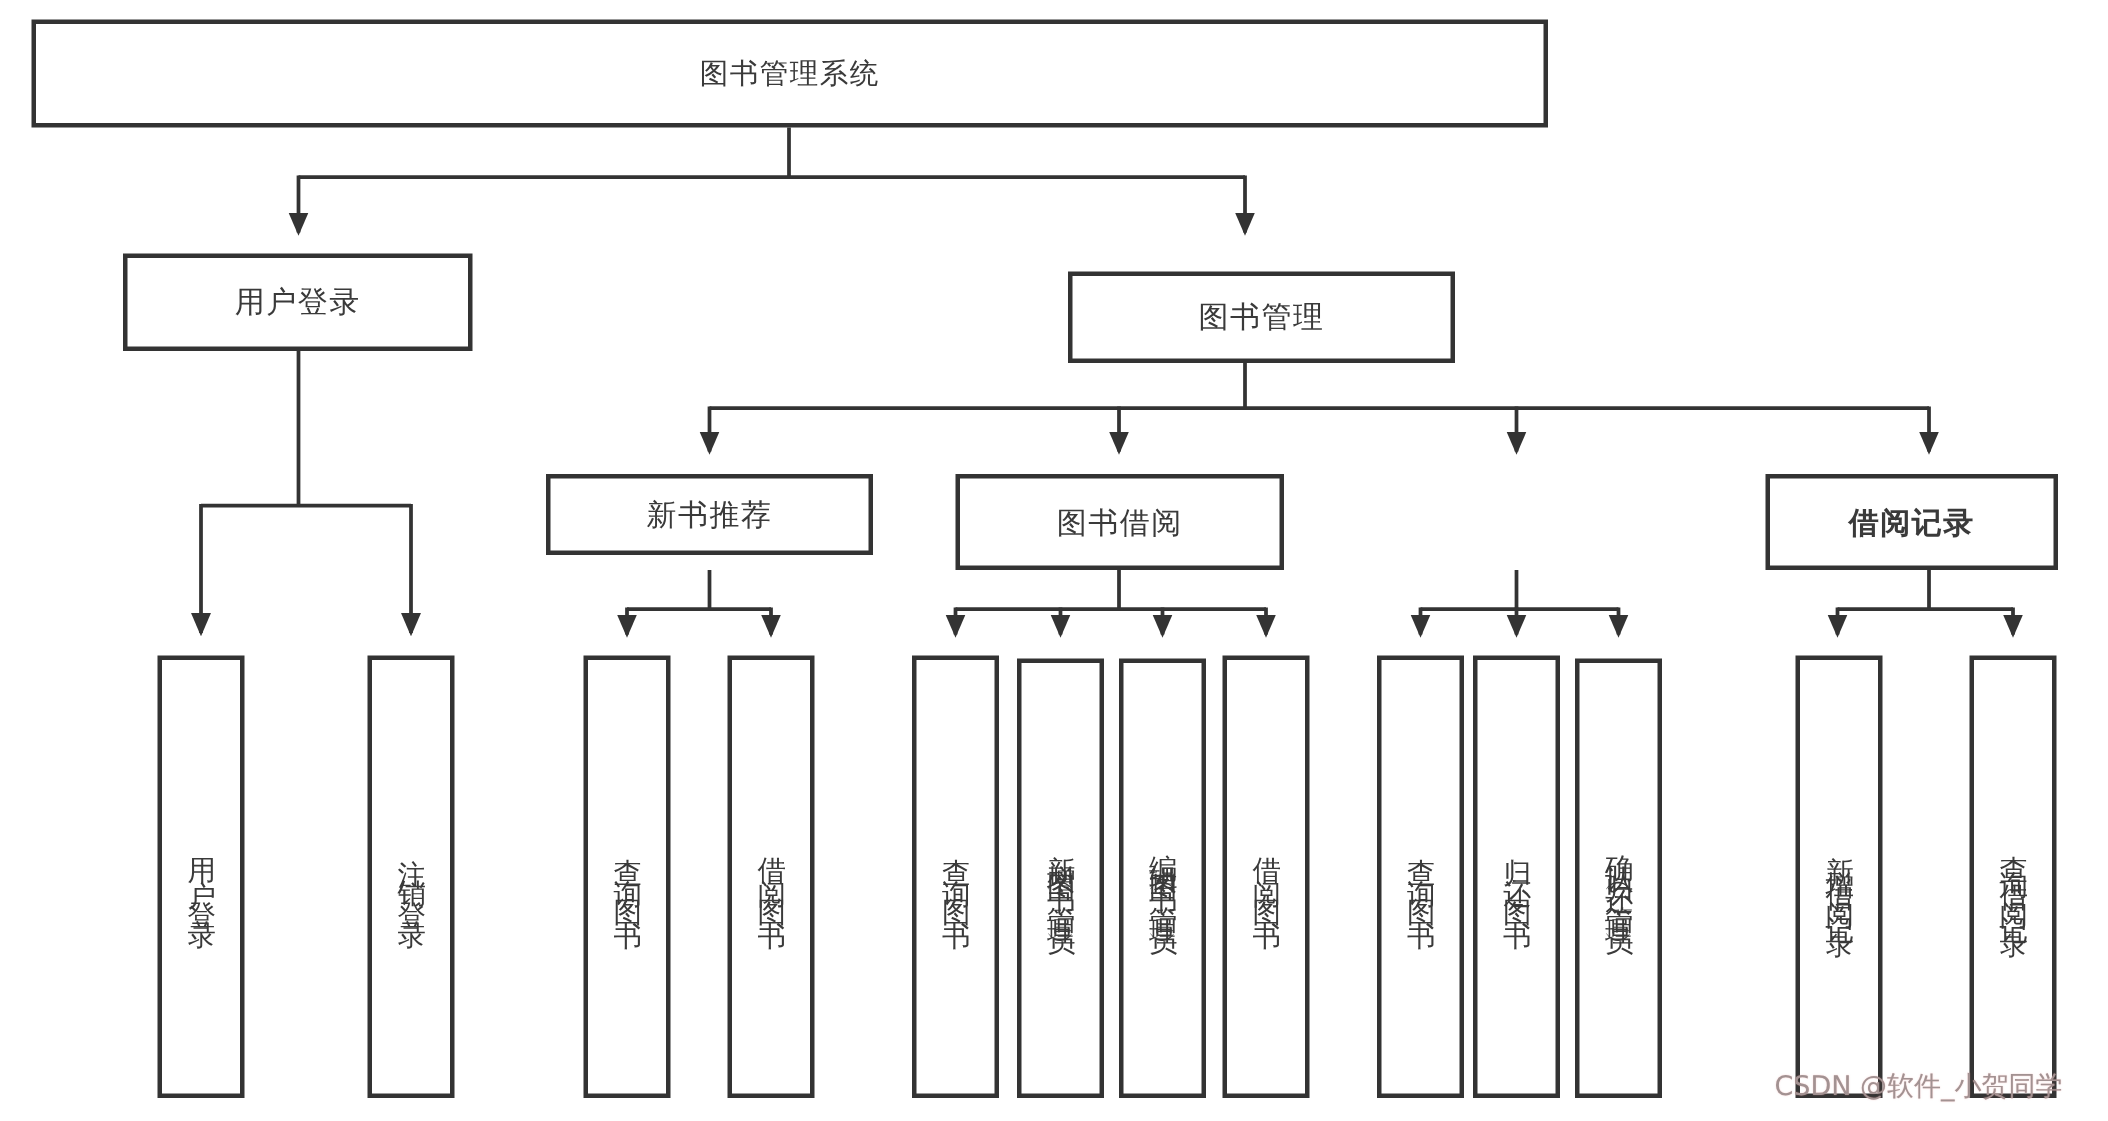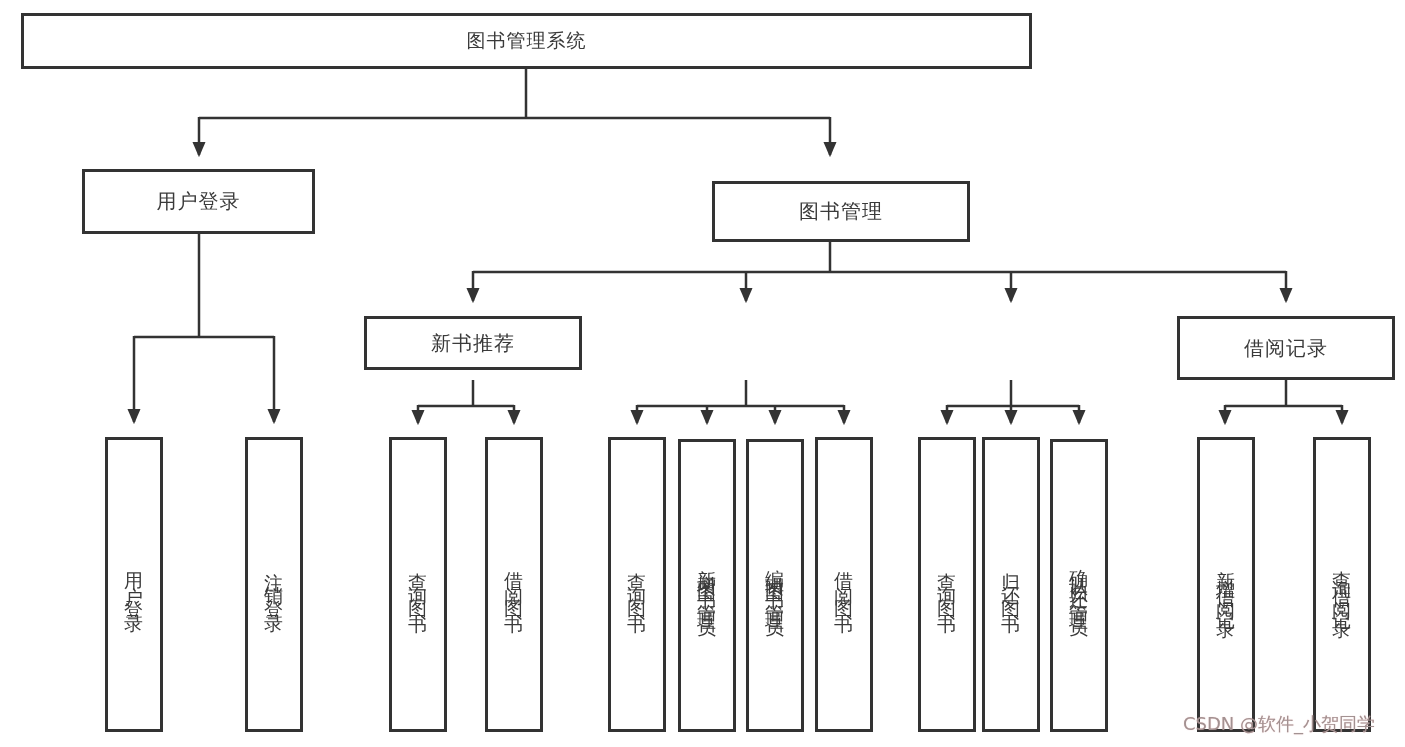--- a/index.html
+++ b/index.html
@@ -97,35 +97,38 @@
       <line x1="1011" y1="405" x2="1011" y2="423" marker-end="url(#arw)"></line>
       <line x1="1079" y1="405" x2="1079" y2="423" marker-end="url(#arw)"></line>
 
       <line x1="1286" y1="380" x2="1286" y2="407"></line>
       <line x1="1225" y1="406" x2="1342" y2="406"></line>
       <line x1="1225" y1="405" x2="1225" y2="423" marker-end="url(#arw)"></line>
       <line x1="1342" y1="405" x2="1342" y2="423" marker-end="url(#arw)"></line>
     </g>
   </svg>
 
-  <div class="box root" style="left:21px;top:13px;width:1011px;height:56px;justify-content:center;">
+  <div class="box root" style="left:21px;top:13px;width:1011px;height:72px;justify-content:center;">
     <span class="hlabel">图书管理系统</span>
   </div>
 
   <div class="box" style="left:82px;top:169px;width:233px;height:65px;">
     <span class="hlabel">用户登录</span>
   </div>
   <div class="box" style="left:712px;top:181px;width:258px;height:61px;justify-content:center;">
     <span class="hlabel">图书管理</span>
   </div>
 
   <div class="box" style="left:364px;top:316px;width:218px;height:54px;">
     <span class="hlabel">新书推荐</span>
   </div>
-  <div class="box" style="left:1177px;top:316px;width:218px;height:64px;">
+  <div class="box" style="left:637px;top:316px;width:219px;height:64px;">
+    <span class="hlabel">图书借阅</span>
+  </div>
+  <div class="box" style="left:1177px;top:316px;width:195px;height:64px;font-weight:bold;">
     <span class="hlabel">借阅记录</span>
   </div>
 
   <div class="box" style="left:105px;top:437px;width:58px;height:295px;">
     <span class="vlabel" style="letter-spacing: 14px;">用户登录</span>
   </div>
   <div class="box" style="left:245px;top:437px;width:58px;height:295px;">
     <span class="vlabel" style="letter-spacing: 14px;">注销登录</span>
   </div>
 

